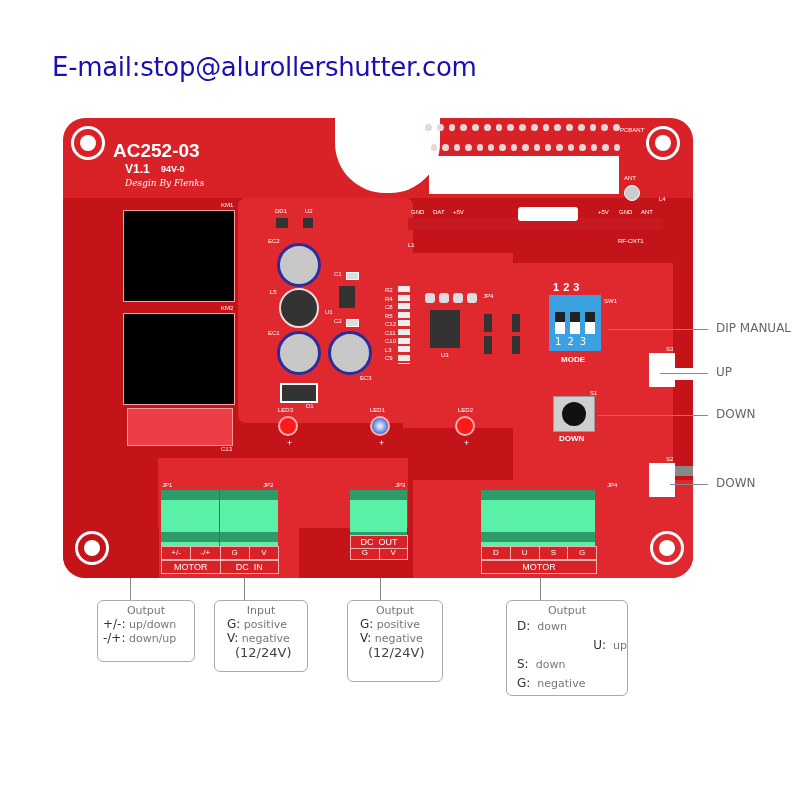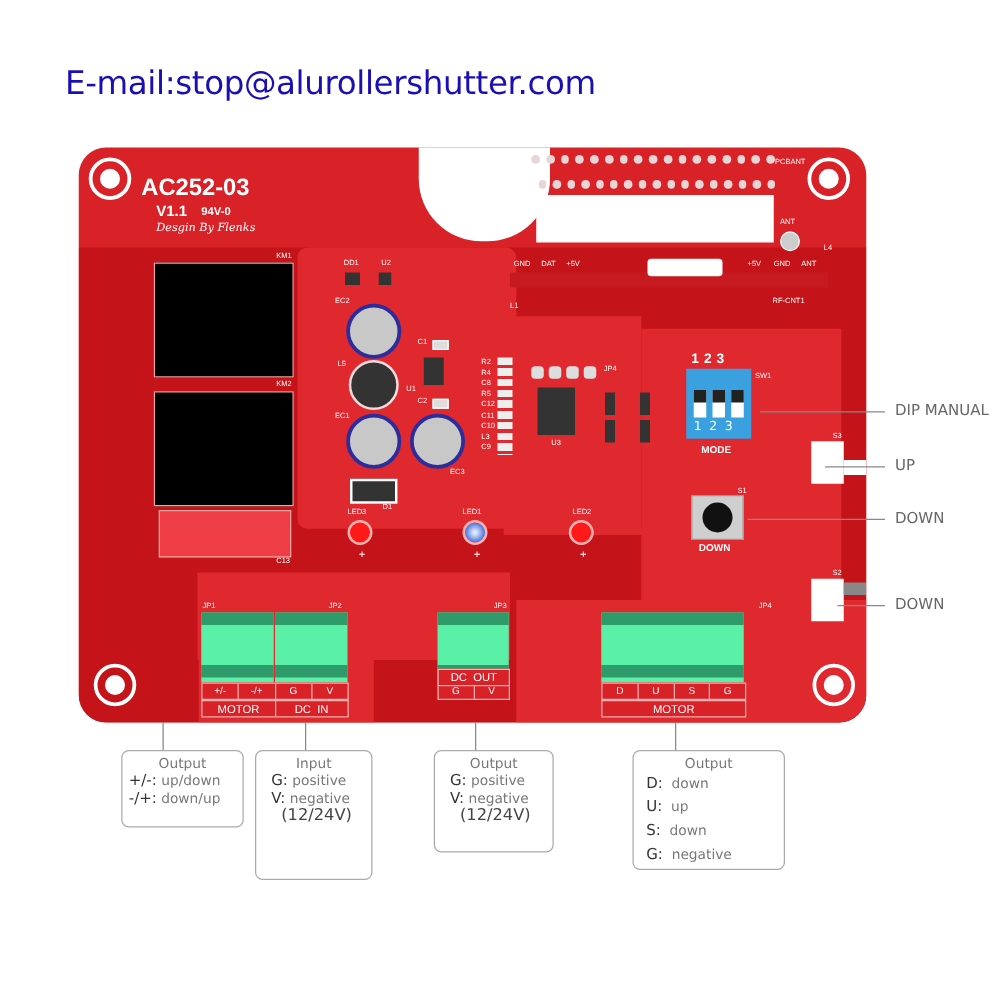--- a/index.html
+++ b/index.html
@@ -299,33 +299,33 @@
 <div class="abs callout-line" style="left:244px;top:578px;width:1px;height:22px;"></div>
 <div class="abs callout-line" style="left:380px;top:578px;width:1px;height:22px;"></div>
 <div class="abs callout-line" style="left:540px;top:578px;width:1px;height:22px;"></div>
 
 <div class="abs box" style="left:97px;top:600px;width:98px;height:62px;">
   <div class="h">Output</div>
   <div class="l" style="margin-left:5px;"><span class="k">+/-:</span> <span class="v">up/down</span></div>
   <div class="l" style="margin-left:5px;"><span class="k">-/+:</span> <span class="v">down/up</span></div>
 </div>
 
-<div class="abs box" style="left:204px;top:600px;width:94px;height:104px;">
+<div class="abs box" style="left:214px;top:600px;width:94px;height:72px;">
   <div class="h">Input</div>
   <div class="l" style="margin-left:12px;"><span class="k">G:</span> <span class="v">positive</span></div>
   <div class="l" style="margin-left:12px;"><span class="k">V:</span> <span class="v">negative</span></div>
   <div class="l" style="margin-left:20px;font-size:13px;color:#444;">(12/24V)</div>
 </div>
 
 <div class="abs box" style="left:347px;top:600px;width:96px;height:82px;">
   <div class="h">Output</div>
   <div class="l" style="margin-left:12px;"><span class="k">G:</span> <span class="v">positive</span></div>
   <div class="l" style="margin-left:12px;"><span class="k">V:</span> <span class="v">negative</span></div>
   <div class="l" style="margin-left:20px;font-size:13px;color:#444;">(12/24V)</div>
 </div>
 
 <div class="abs box" style="left:506px;top:600px;width:122px;height:96px;">
   <div class="h">Output</div>
   <div class="l" style="margin-left:10px;line-height:18px;"><span class="k">D:</span>&nbsp; <span class="v">down</span></div>
-  <div class="l" style="margin-left:10px;line-height:18px;"><span class="k">U:</span>&nbsp; <span class="v">up</span></div>
+  <div class="l" style="margin-left:10px;line-height:18px;text-align:right;"><span class="k">U:</span>&nbsp; <span class="v">up</span></div>
   <div class="l" style="margin-left:10px;line-height:18px;"><span class="k">S:</span>&nbsp; <span class="v">down</span></div>
   <div class="l" style="margin-left:10px;line-height:18px;"><span class="k">G:</span>&nbsp; <span class="v">negative</span></div>
 </div>
 
 </body></html>

